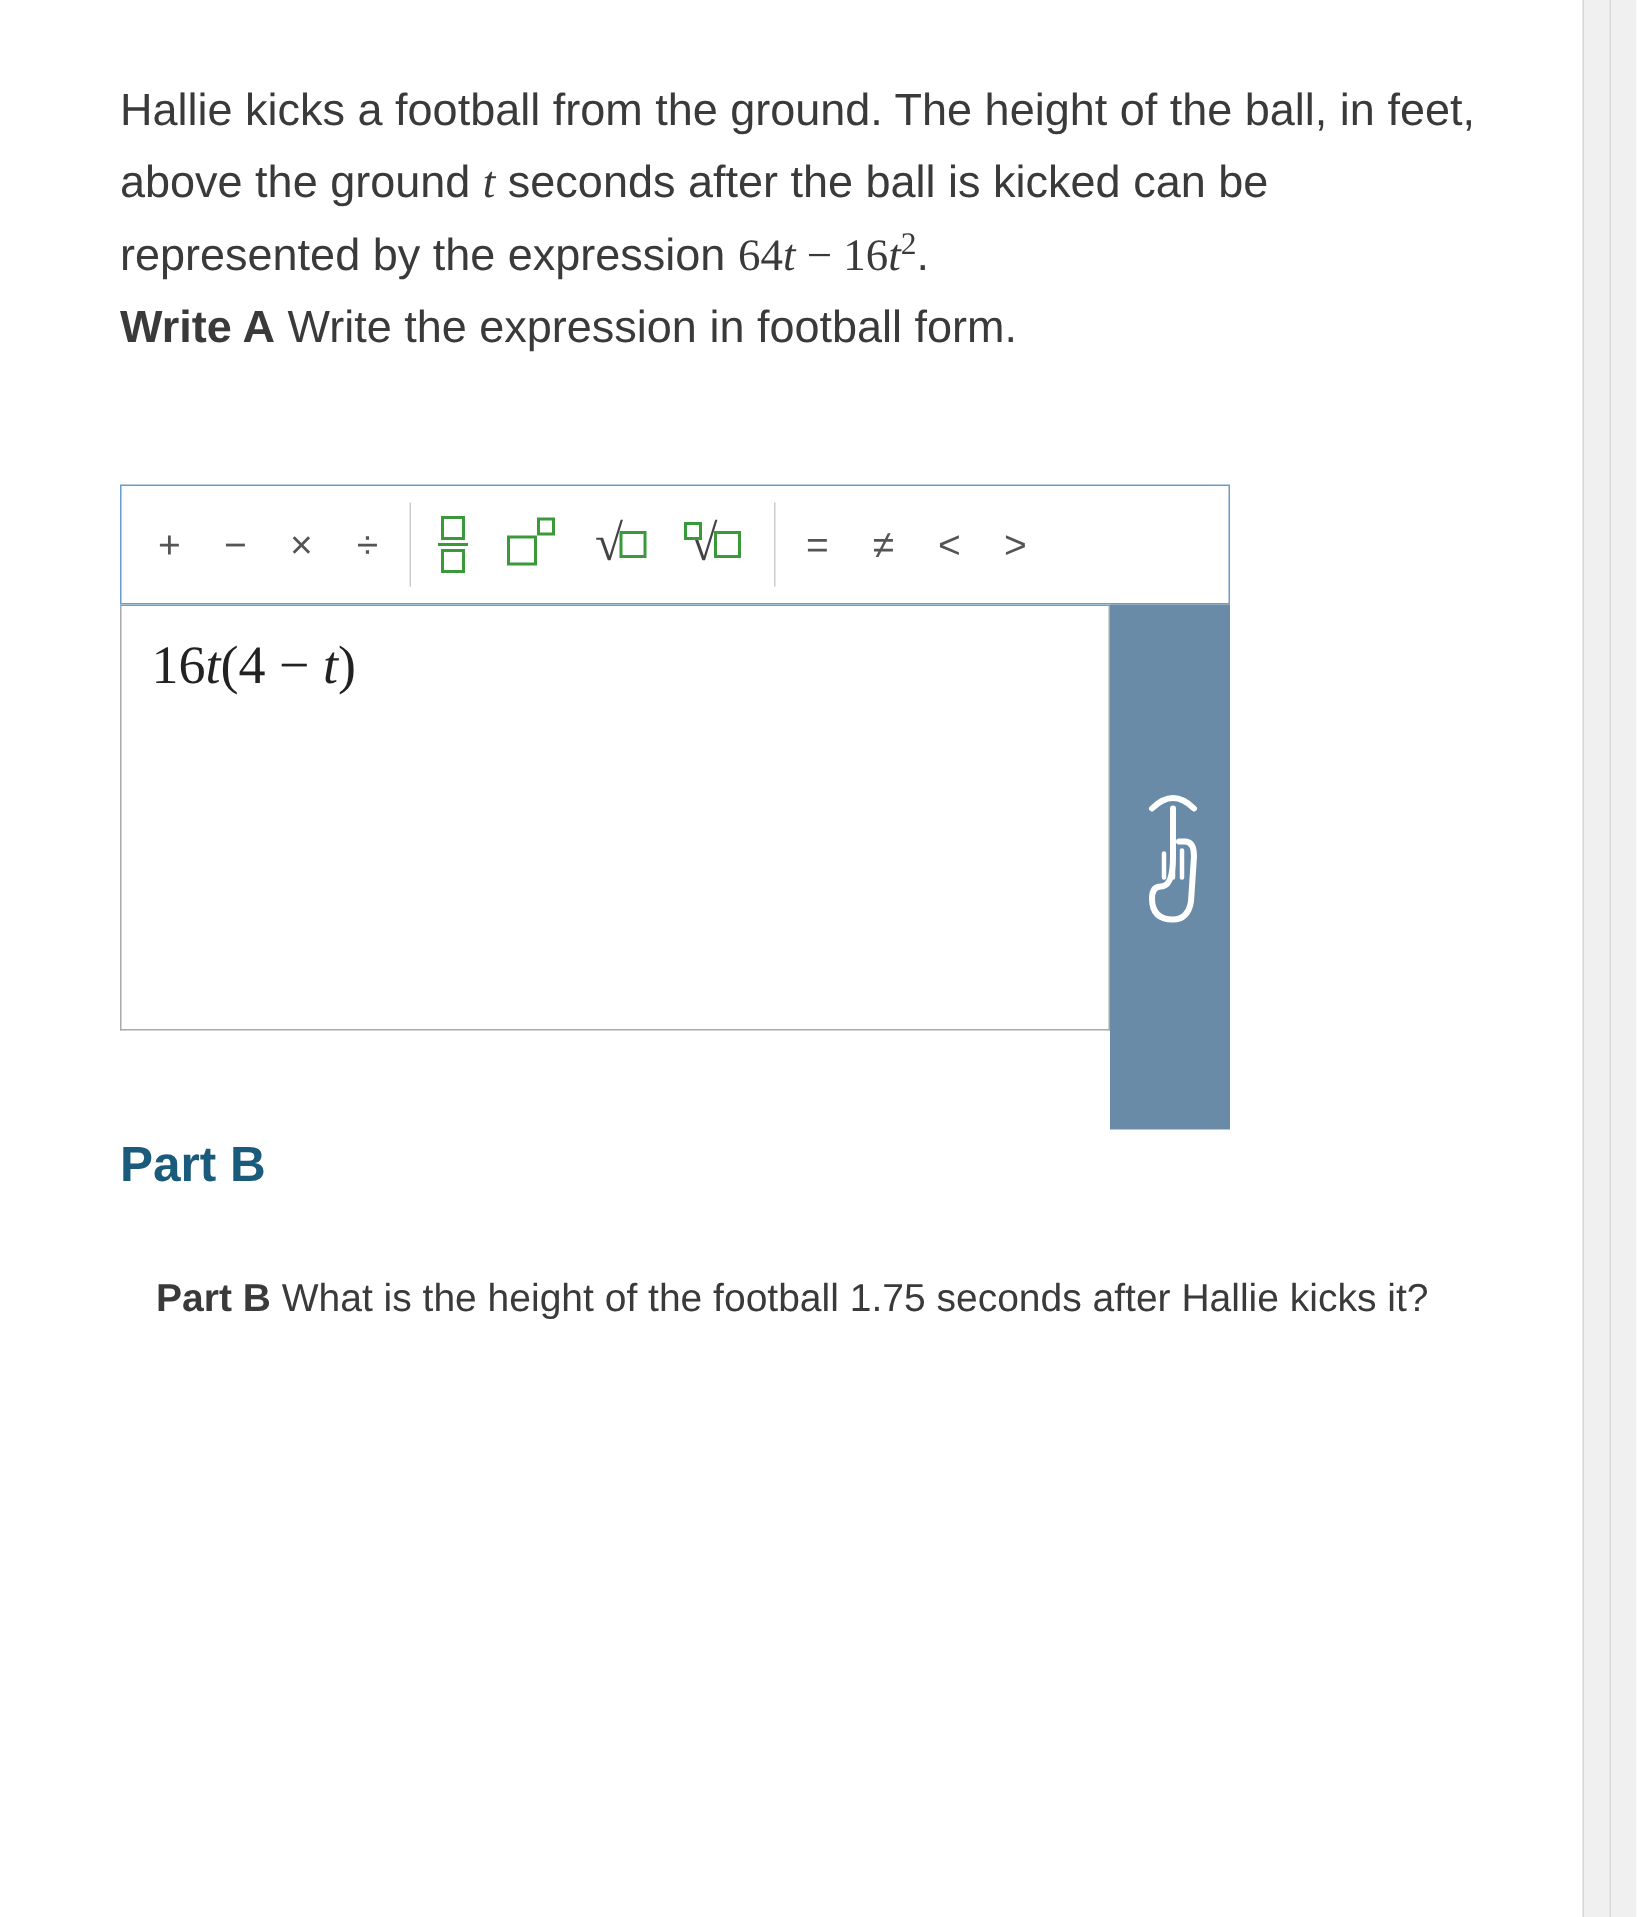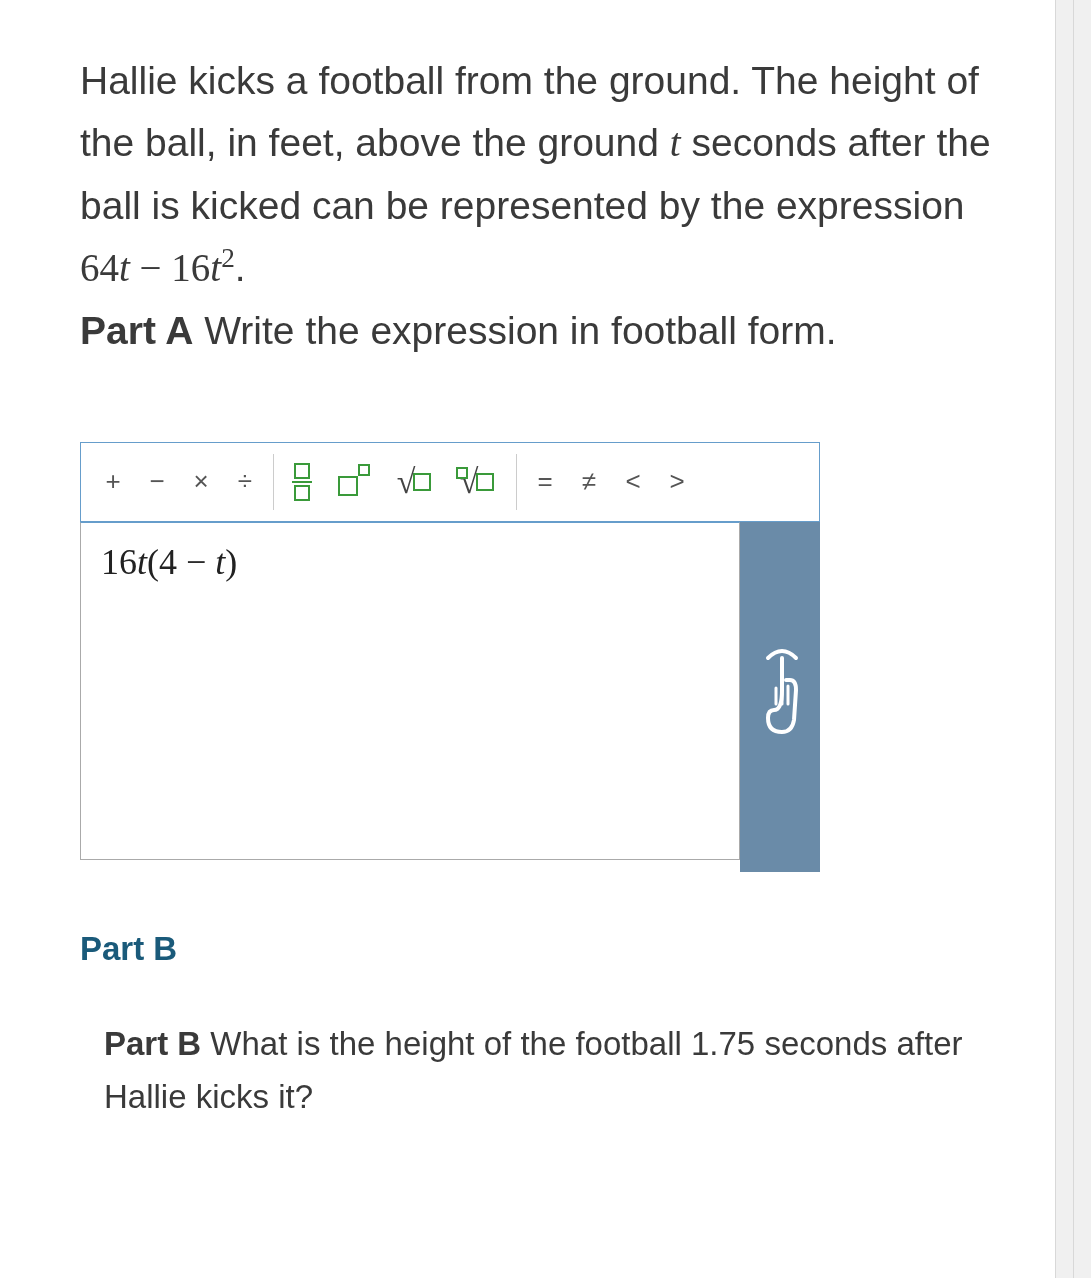--- a/index.html
+++ b/index.html
@@ -9,21 +9,21 @@
     color: #333;
     width: 1091px;
     height: 1278px;
     position: relative;
     overflow: hidden;
   }
   .content {
     padding: 50px 80px 0 80px;
   }
   .problem-text {
-    font-size: 39px;
+    font-size: 30px;
     line-height: 1.6;
     color: #3a3a3a;
     margin-bottom: 80px;
   }
   .problem-text .italic { font-style: italic; font-family: 'Times New Roman', serif; }
   .problem-text .expr { font-family: 'Times New Roman', serif; }
   .problem-text .sup { font-size: 0.7em; vertical-align: super; }
   .problem-text .bold { font-weight: bold; }
   .editor-wrap {
     margin-left: 0;
@@ -65,21 +65,21 @@
   .exp-icon .base { width: 20px; height: 20px; border: 2px solid #3a9a3a; position: absolute; left: 4px; bottom: 6px; }
   .exp-icon .sup2 { width: 12px; height: 12px; border: 2px solid #3a9a3a; position: absolute; right: 4px; top: 2px; }
   .sqrt-icon { font-family: 'Times New Roman', serif; font-size: 34px; color: #444; display:flex; align-items:center;}
   .sqrt-icon .box { display:inline-block; width: 18px; height: 18px; border: 2px solid #3a9a3a; margin-left: -2px; vertical-align: 4px;}
   .nroot-icon { font-family: 'Times New Roman', serif; font-size: 34px; color: #444; position: relative; display:flex; align-items:center;}
   .nroot-icon .deg { position:absolute; width:12px; height:12px; border:2px solid #3a9a3a; left:-4px; top:4px;}
   .nroot-icon .box { display:inline-block; width: 18px; height: 18px; border: 2px solid #3a9a3a; margin-left: -2px; vertical-align: 4px;}
   .answer-area {
     border: 1px solid #aaa;
     border-top: 1px solid #669dcb;
-    height: 338px;
+    height: 284px;
     padding: 18px 20px;
     font-family: 'Times New Roman', serif;
     font-size: 36px;
     color: #222;
     background: #fff;
     width: 660px;
   }
   .answer-area .it { font-style: italic; }
   .scrollbar {
     position: absolute;
@@ -99,21 +99,21 @@
   .scrollbar .thumb svg { width: 100%; height: 100%; }
   .part-b-heading {
     color: #1a5a7a;
     font-weight: bold;
     font-size: 33px;
     margin-top: 70px;
     margin-bottom: 50px;
   }
   .part-b-indent {
     padding-left: 24px;
-    font-size: 33px;
+    font-size: 26px;
     line-height: 1.6;
     color: #3a3a3a;
   }
   .right-scrolls {
     position: absolute;
     right: 0;
     top: 0;
     height: 1278px;
     width: 36px;
     display: flex;
@@ -125,21 +125,21 @@
     border-left: 1px solid #d8d8d8;
   }
 </style>
 </head>
 <body>
 
 <div class="content">
   <div class="problem-text">
     <span>Hallie kicks a football from the ground. The height of the ball, in feet, above the ground </span><span class="italic">t</span><span> seconds after the ball is kicked can be represented by the expression </span><span class="expr"><span>64</span><span class="italic">t</span><span> − </span><span>16</span><span class="italic">t</span><span class="sup">2</span></span><span>.</span>
     <br>
-    <span class="bold">Part A</span><span> Write the expression in football form.</span>
+    <span class="bold">Write A</span><span> Write the expression in football form.</span>
   </div>
 
   <div class="editor-wrap">
     <div class="toolbar">
       <div class="tb-group">
         <div class="tb-btn">+</div>
         <div class="tb-btn">−</div>
         <div class="tb-btn">×</div>
         <div class="tb-btn">÷</div>
       </div>

